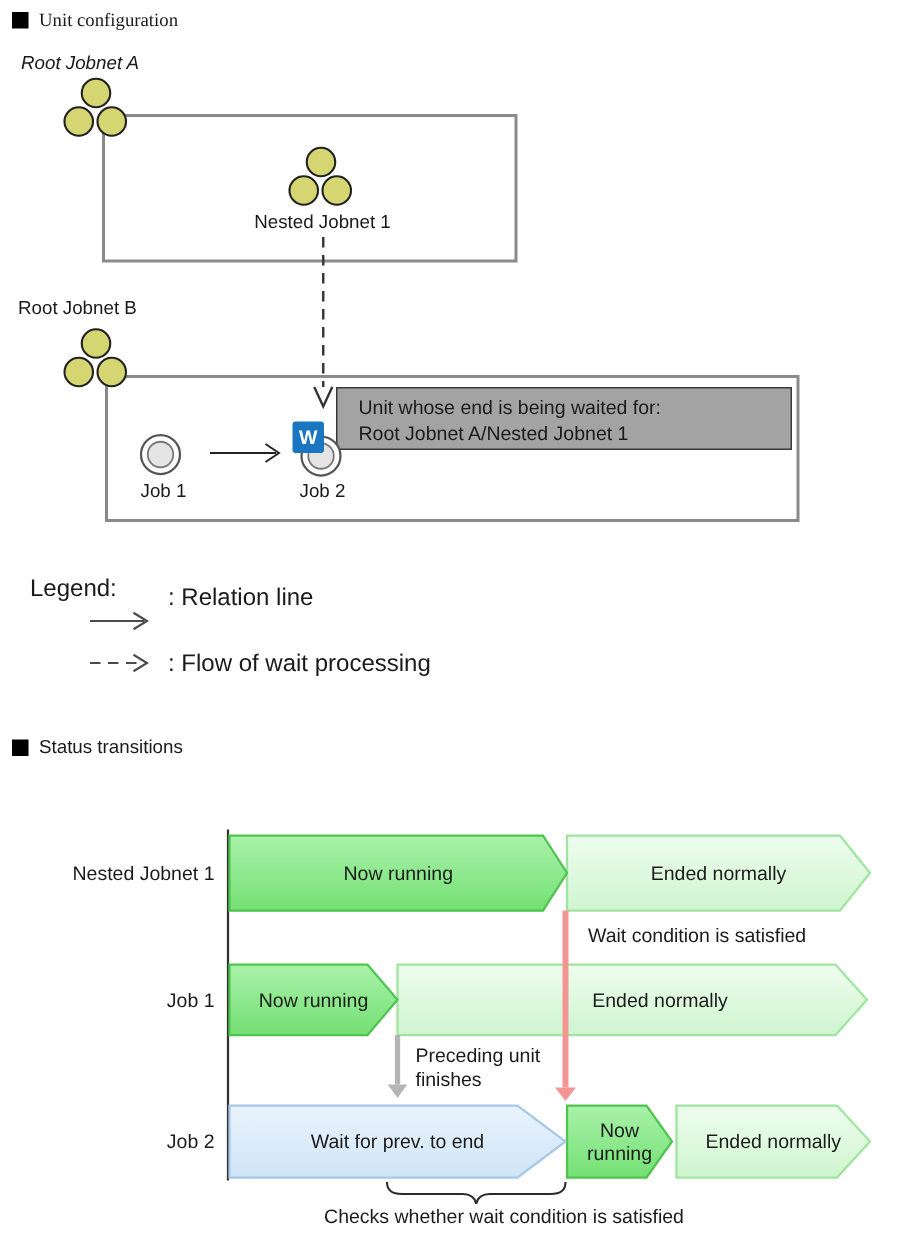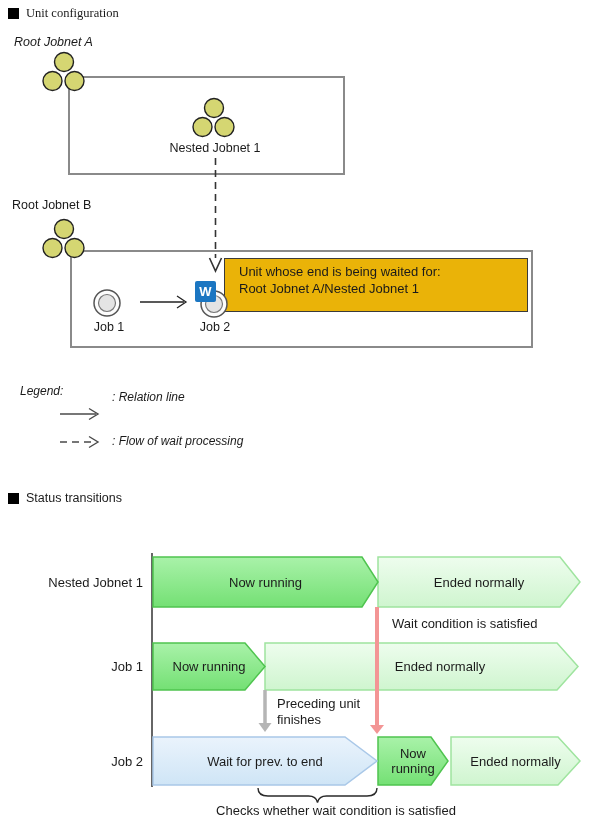--- a/index.html
+++ b/index.html
@@ -2,24 +2,24 @@
 <html><head>
 <meta charset="utf-8">
 <style>
   html,body{margin:0;padding:0;background:#fff;}
   .page{position:relative;width:608px;height:824px;background:#fff;
         font-family:"Liberation Sans","DejaVu Sans",sans-serif;color:#1a1a1a;overflow:hidden;}
   .abs{position:absolute;}
   .heading{font-size:12.5px;display:flex;align-items:center;}
   .bullet{display:inline-block;width:11px;height:11px;background:#000;margin-right:7px;flex:0 0 auto;}
   .lbl{font-size:12.5px;white-space:nowrap;}
-  .lbl13{font-size:12px;white-space:nowrap;font-style:italic;}
+  .lbl13{font-size:16px;white-space:nowrap;}
   .unit-box{border:2px solid #8a8a8a;background:transparent;}
-  .callout{background:#eab308;border:1.5px solid #3a3a3a;font-size:13px;line-height:17px;
-           padding:4px 0 12px 14px;z-index:4;}
+  .callout{background:#a3a3a3;border:1.5px solid #3a3a3a;font-size:13px;line-height:17px;
+           padding:4px 0 0 14px;z-index:4;}
   .wbadge{width:21px;height:21px;border-radius:2px;color:#fff;font-size:13px;font-weight:bold;
           text-align:center;line-height:21px;z-index:6;}
   .icon-svg{z-index:5;}
   .centerx{transform:translateX(-50%);}
   svg{display:block;}
 </style>
 </head>
 <body>
 
 <div class="page">

